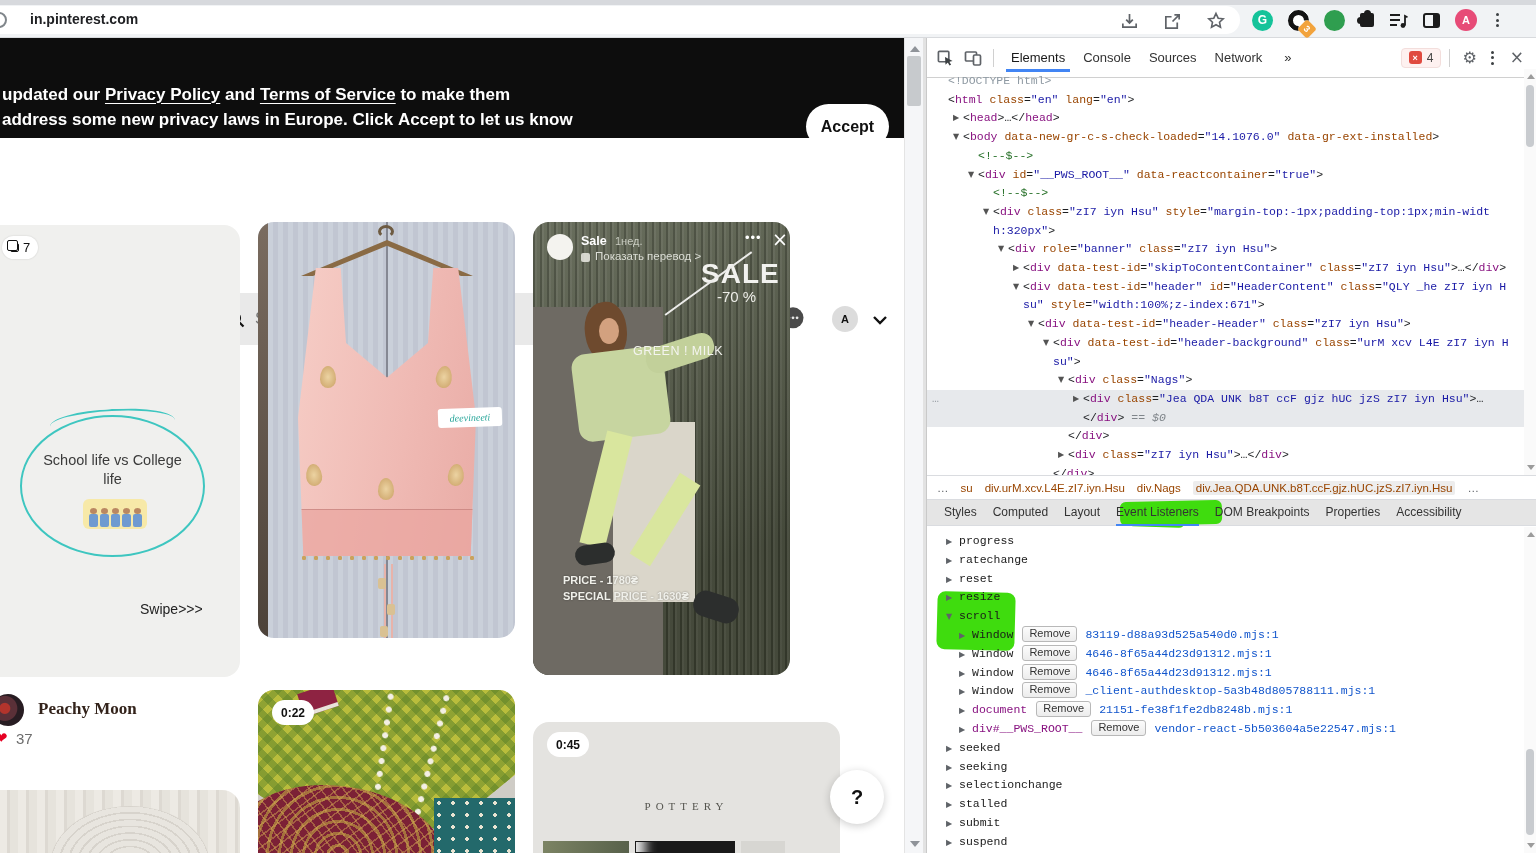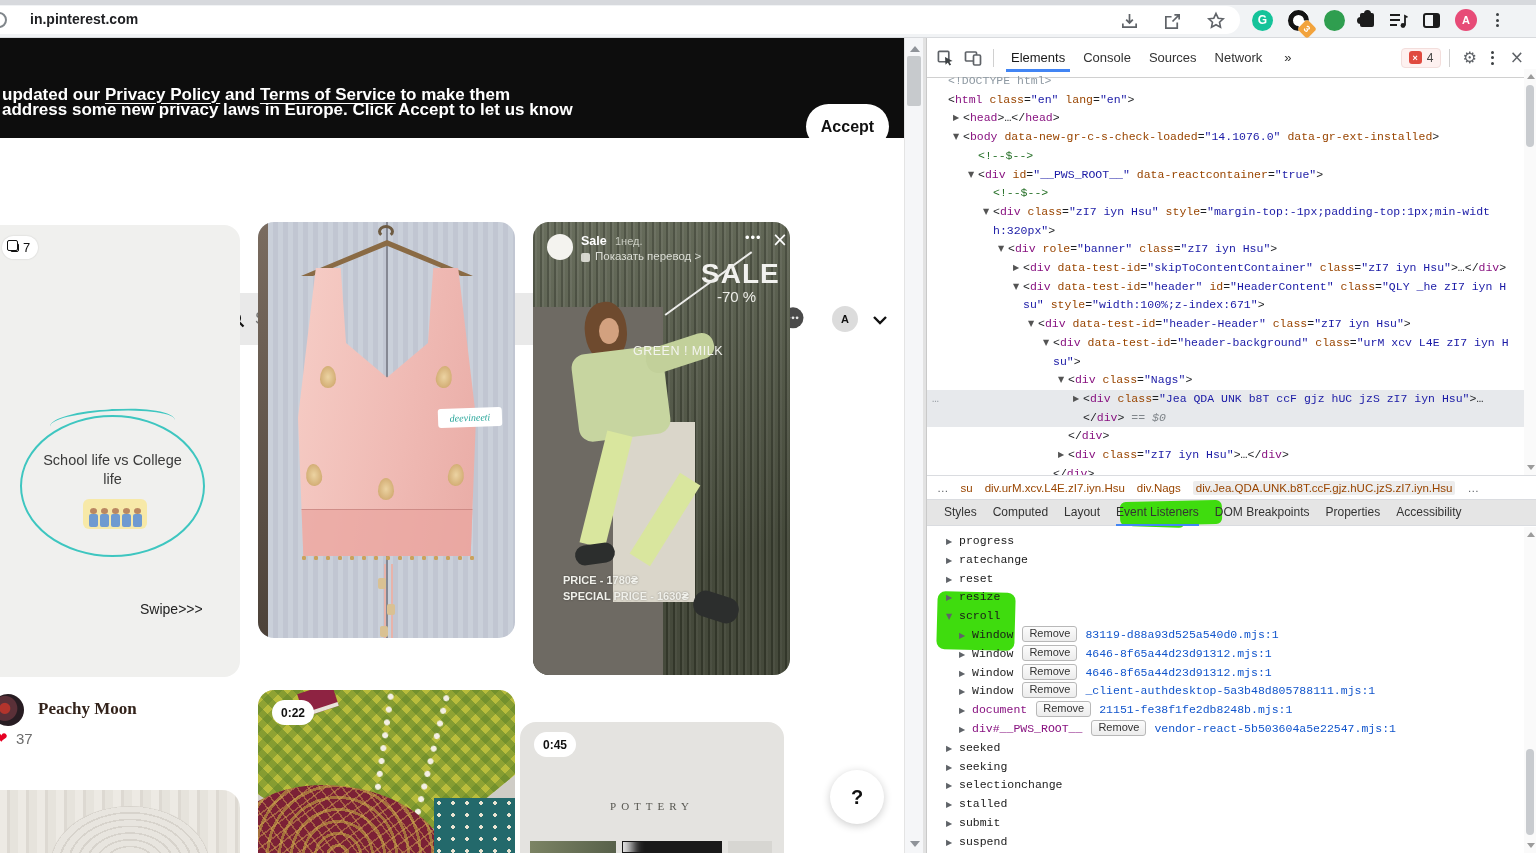--- a/index.html
+++ b/index.html
@@ -29,21 +29,21 @@
   .sidesq{position:relative;width:17px;height:15px;border:2.4px solid #1c1c1c;border-radius:3px;}
   .sidesq::after{content:"";position:absolute;right:0;top:0;width:5px;height:100%;background:#1c1c1c;}
   .avatarA{width:22px;height:22px;border-radius:50%;background:#e74b77;color:#fff;font-size:11px;font-weight:bold;
            display:flex;align-items:center;justify-content:center;}
   .vdots{display:flex;flex-direction:column;gap:2.5px;padding:2px 4px;}
   .vdots i{width:3px;height:3px;border-radius:50%;background:#3c4043;}
 
   
   .banner{position:absolute;left:0;top:38px;width:905px;height:100px;background:#0d0d0d;color:#fff;}
   .banner .bl{position:absolute;left:2px;font-size:17px;font-weight:600;line-height:24px;white-space:nowrap;}
-  .bl.l1{top:45px;} .bl.l2{top:60px;} .bl.l3{top:102px;left:-6px;}
+  .bl.l1{top:45px;} .bl.l2{top:70px;} .bl.l3{top:102px;left:-6px;}
   .bl a, .bl .lnk{color:#fff;text-decoration:underline;text-underline-offset:3px;cursor:pointer;}
   .bl .bold{font-weight:800;}
   .accept-btn{position:absolute;left:806px;top:66px;width:83px;height:45px;border-radius:24px;background:#fff;border:none;
               color:#111;font-size:16px;font-weight:700;font-family:"Liberation Sans",sans-serif;cursor:pointer;}
 
   
   .pheader{position:absolute;left:0;top:138px;width:905px;height:87px;background:#fff;}
   .plogo{position:absolute;left:-28px;top:158px;width:48px;height:48px;border-radius:50%;background:#111;}
   .ptoday{position:absolute;left:33px;top:172px;font-size:16px;font-weight:700;color:#111;}
   .pcreate{position:absolute;left:110px;top:172px;font-size:16px;font-weight:700;color:#111;display:flex;gap:8px;align-items:center;}
@@ -144,21 +144,21 @@
   .fan{position:absolute;left:-30px;top:96px;width:220px;height:140px;border-radius:50%;transform:rotate(8deg);
      background:repeating-radial-gradient(circle at 50% 50%,#7c2136 0 9px,#a5713d 9px 12px);}
   .fan::after{content:"";position:absolute;inset:0;border-radius:50%;
      background:repeating-linear-gradient(45deg,rgba(212,170,84,.45) 0 1.5px,transparent 1.5px 9px),
                 repeating-linear-gradient(-45deg,rgba(212,170,84,.45) 0 1.5px,transparent 1.5px 9px);}
   .teal{position:absolute;left:176px;top:108px;width:81px;height:55px;background:#23696b;
      background-image:radial-gradient(circle 2px at 5px 5px,#e9e4d2 80%,transparent);background-size:14px 12px;}
   .dur-badge{position:absolute;left:14px;top:10px;height:25px;min-width:42px;background:#fff;border-radius:13px;
      display:flex;align-items:center;justify-content:center;font-size:12px;font-weight:700;color:#111;z-index:3;}
 
-  .campfire-pin{left:520px;top:722px;width:264px;height:131px;border-radius:16px 16px 0 0;background:#e4e3e0;}
+  .campfire-pin{left:533px;top:722px;width:307px;height:131px;border-radius:16px 16px 0 0;background:#e4e3e0;}
   .cf-title{position:absolute;left:0;top:42px;width:100%;text-align:center;font-family:"Liberation Serif",serif;
             font-size:25px;letter-spacing:6px;color:#454543;}
   .cf-sub{position:absolute;left:0;top:78px;width:100%;text-align:center;font-family:"Liberation Serif",serif;
           font-size:11px;letter-spacing:5px;color:#55554f;}
   .cf-thumbs{position:absolute;left:10px;top:119px;display:flex;gap:6px;}
   .cf-thumbs i{height:12px;display:block;}
 
   .help-fab{position:absolute;left:830px;top:770px;width:54px;height:54px;border-radius:50%;background:#fff;
             box-shadow:0 2px 8px rgba(0,0,0,.2);display:flex;align-items:center;justify-content:center;
             font-size:20px;font-weight:800;color:#111;border:none;cursor:pointer;}

